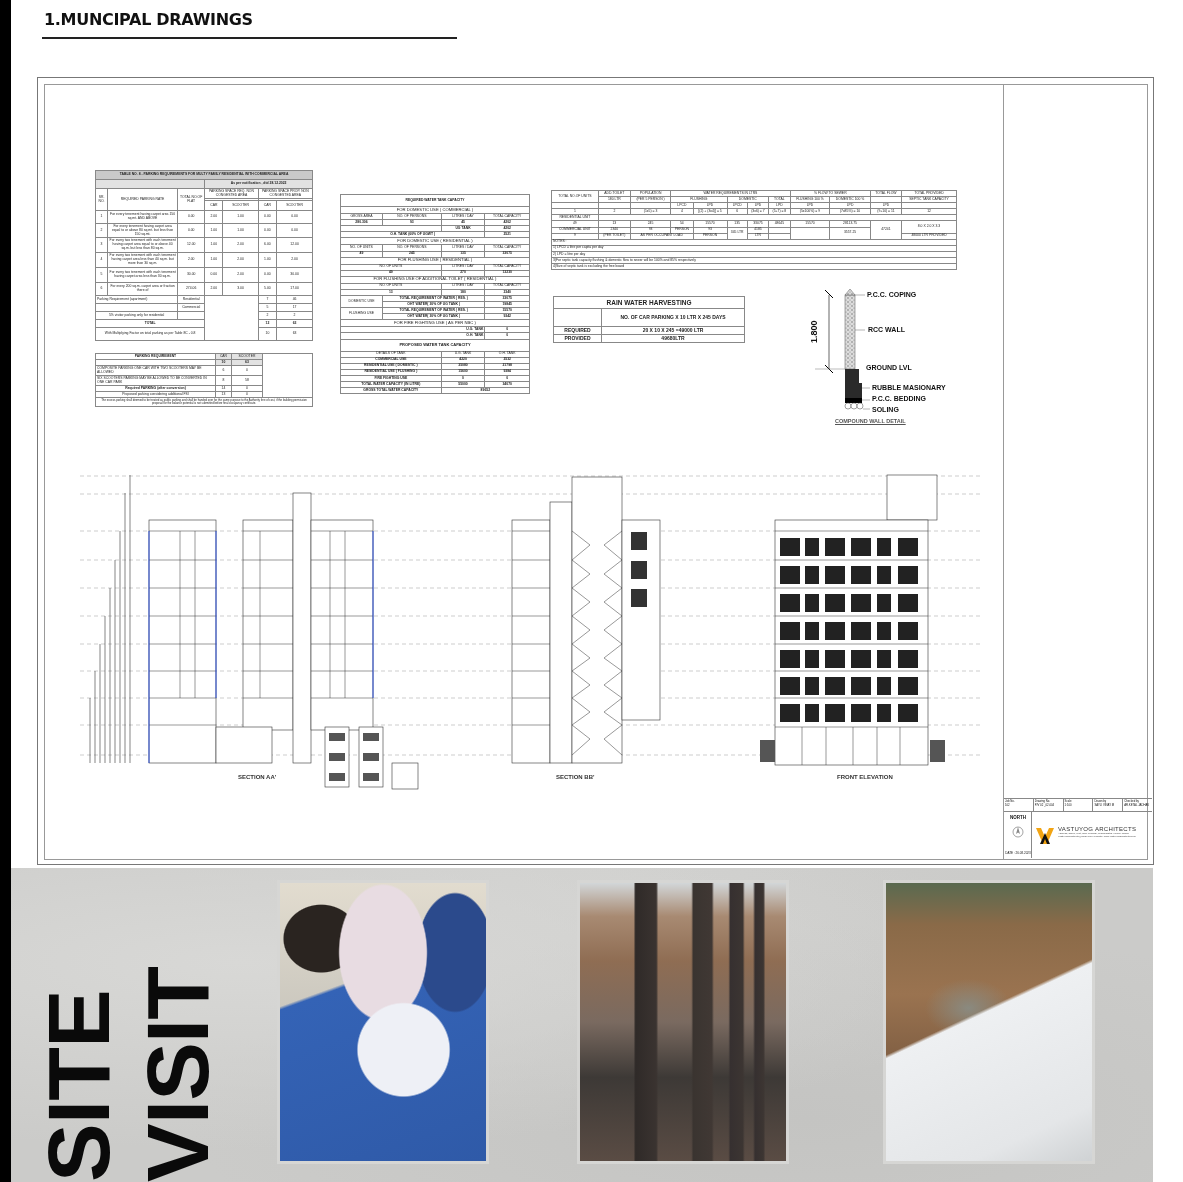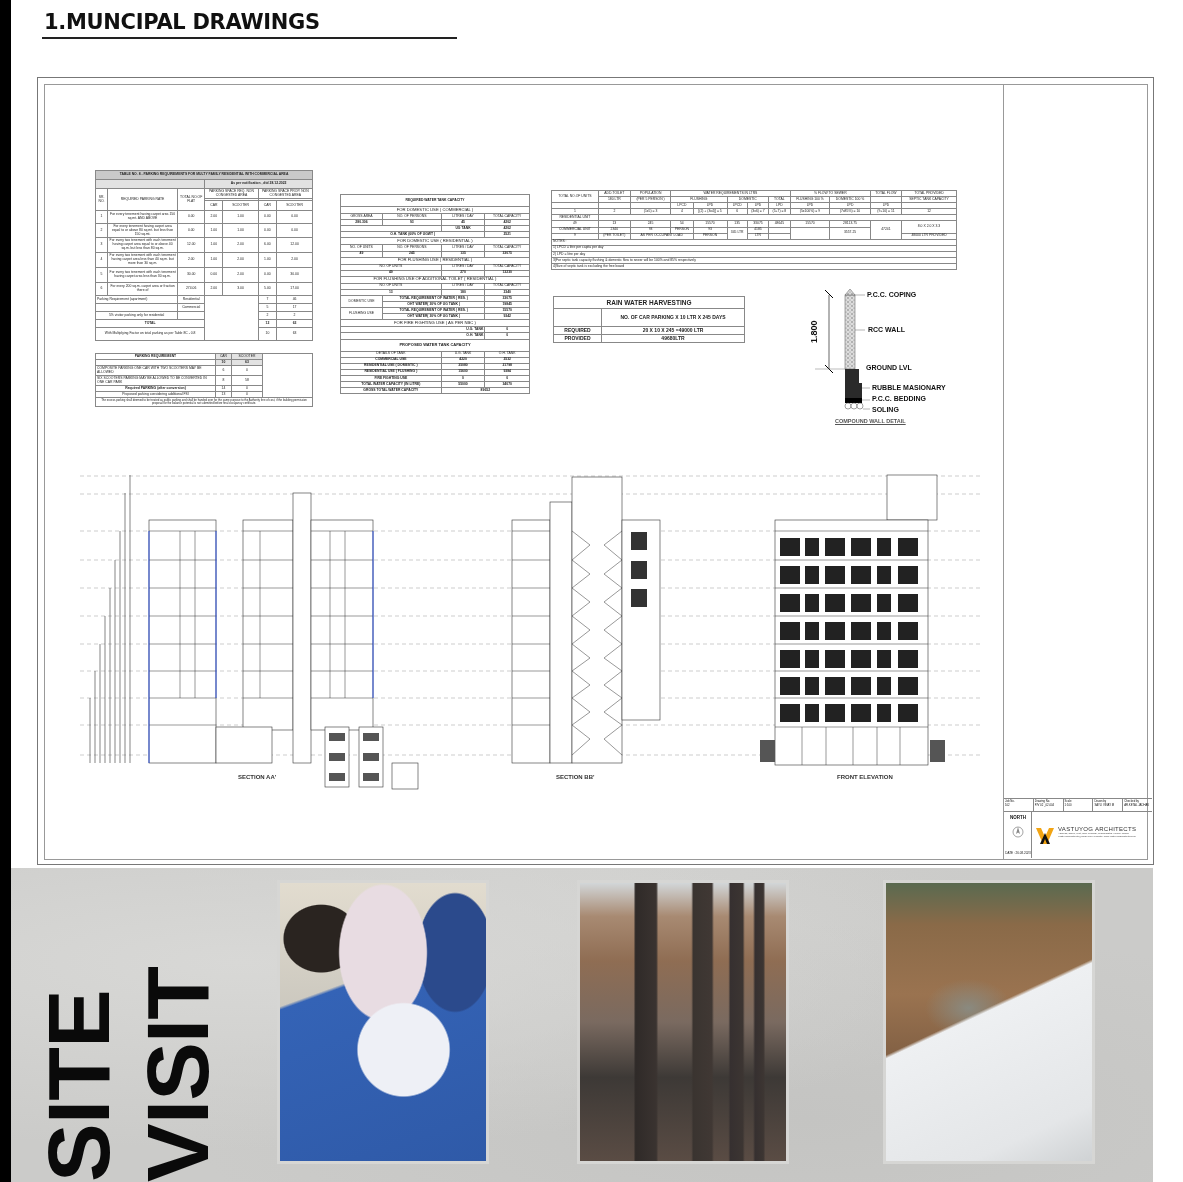--- a/index.html
+++ b/index.html
@@ -1,21 +1,21 @@
 <!DOCTYPE html>
 <html><head>
 <meta charset="utf-8">
 <style>
   * { box-sizing: border-box; margin: 0; padding: 0; }
   html, body { width: 1183px; height: 1182px; background: #fff; overflow: hidden; }
   body { position: relative; font-family: "Liberation Sans", sans-serif; color: #111; }
 
   .left-bar { position: absolute; left: 0; top: 0; width: 11px; height: 1182px; background: #000; }
 
-  .page-title { position: absolute; left: 44px; top: 10px; font-size: 21px; font-weight: bold; letter-spacing: -0.3px; color: #111; font-family: "DejaVu Sans", sans-serif; }
+  .page-title { position: absolute; left: 44px; top: 10px; font-size: 16px; font-weight: bold; letter-spacing: -0.3px; color: #111; font-family: "DejaVu Sans", sans-serif; }
   .title-rule { position: absolute; left: 42px; top: 37px; width: 415px; height: 2px; background: #222; }
 
   .sheet-outer { position: absolute; left: 37px; top: 77px; width: 1117px; height: 788px; border: 1px solid #777; background: #fff; }
   .sheet-inner { position: absolute; left: 44px; top: 84px; width: 1104px; height: 776px; border: 1.5px solid #999; }
   .title-block-divider { position: absolute; left: 1003px; top: 84px; width: 1px; height: 776px; background: #999; }
 
   
   .tbl { position: absolute; border-collapse: collapse; font-size: 3.4px; color: #222; background: #fff; }
   .tbl td, .tbl th { border: 0.5px solid #888; padding: 0.6px 1px; text-align: center; line-height: 1.15; font-weight: normal; }
   .tbl .hdr { background: #c9c9c9; font-weight: bold; }

